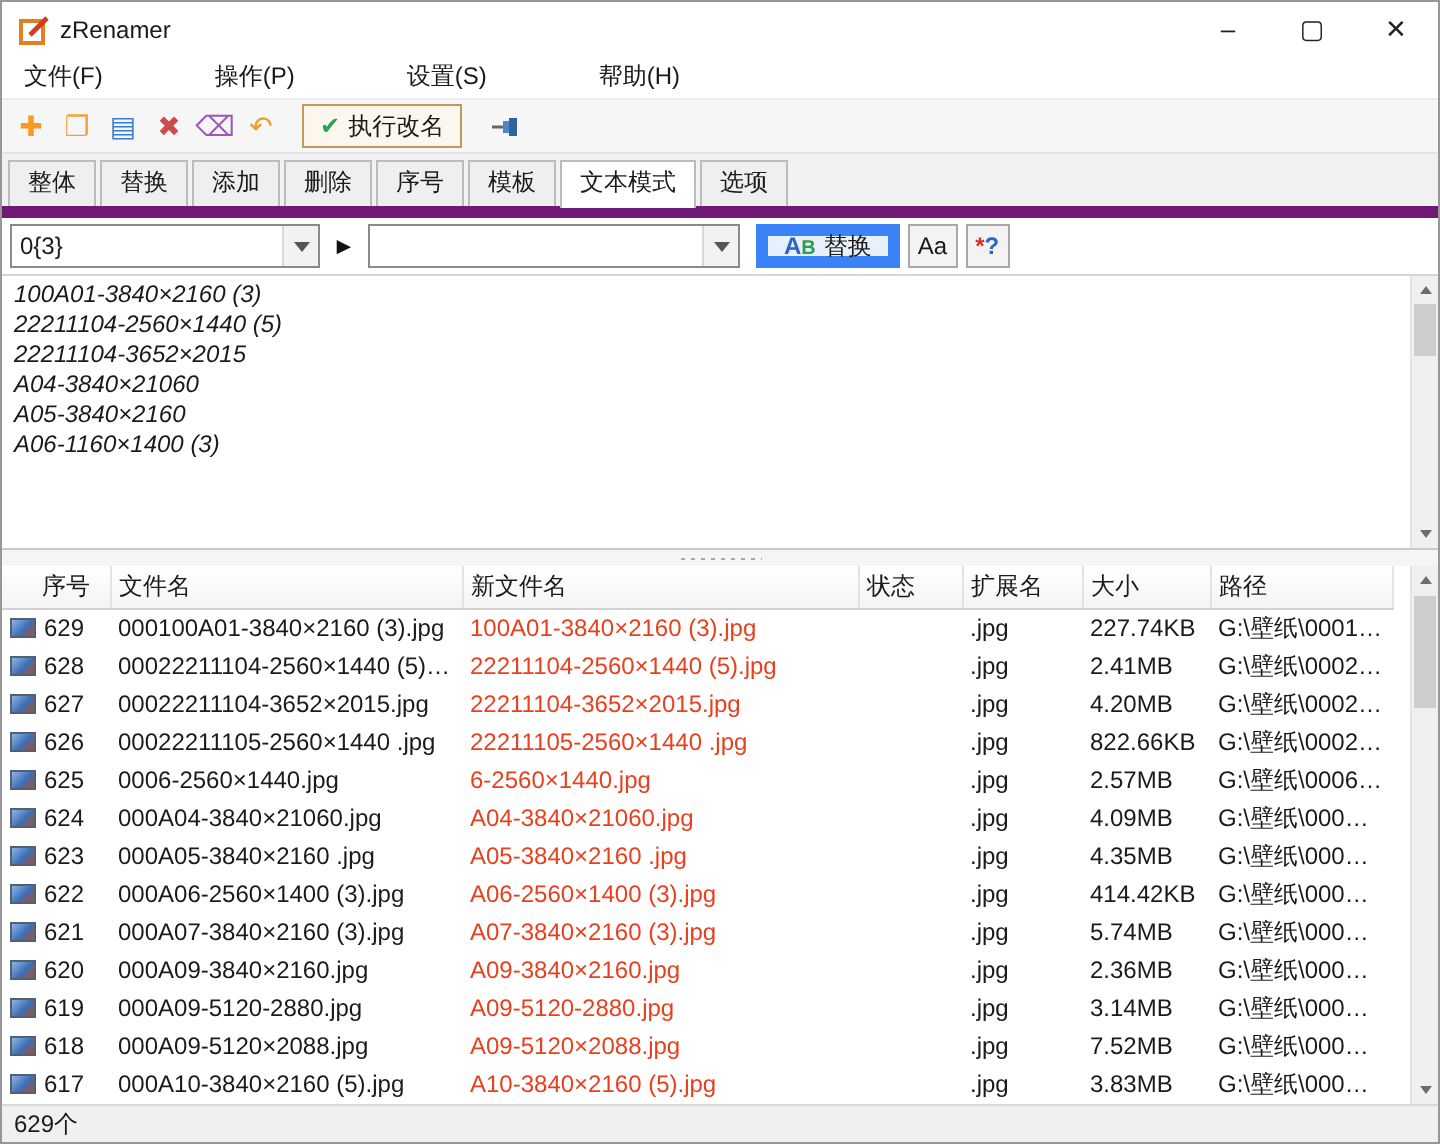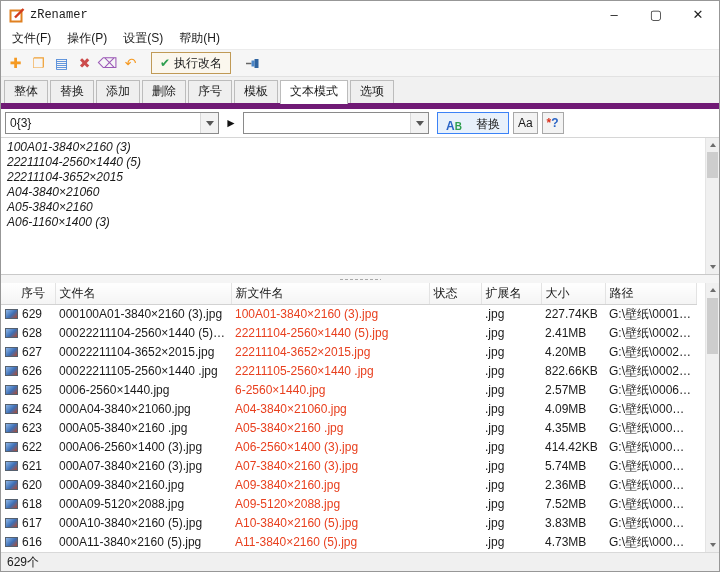--- a/index.html
+++ b/index.html
@@ -3,26 +3,26 @@
 <meta charset="utf-8">
 <style>
   html,body{margin:0;padding:0;background:#d8d8d8;}
   .window{width:720px;height:572px;background:#fff;border:1px solid #979797;box-sizing:border-box;
     display:flex;flex-direction:column;overflow:hidden;
     font-family:"Liberation Sans","DejaVu Sans",sans-serif;font-size:12px;color:#1a1a1a;}
 
   
   .titlebar{flex:0 0 27px;display:flex;align-items:center;background:#fff;}
   .app-icon{margin:0 5px 0 8px;display:flex;}
-  .title-text{font-size:12px;font-family:Liberation Mono, monospace;}
+  .title-text{font-size:12px;}
   .win-controls{margin-left:auto;display:flex;height:100%;}
   .win-btn{width:42px;display:flex;align-items:center;justify-content:center;font-size:13px;color:#222;}
 
   
-  .menubar{flex:0 0 21px;display:flex;align-items:center;padding-left:3px;background:#fff;}
+  .menubar{flex:0 0 21px;display:flex;align-items:center;padding-left:3px;background:#fff;gap:40px;}
   .menu-item{padding:2px 8px;}
 
   
   .toolbar{flex:0 0 26px;display:flex;align-items:center;background:#f6f6f6;
     border-top:1px solid #ececec;border-bottom:1px solid #e2e2e2;padding-left:4px;gap:2px;}
   .tool-icon{width:21px;text-align:center;font-size:14px;line-height:20px;}
   .exec-btn{display:inline-flex;align-items:center;gap:4px;margin-left:8px;height:20px;padding:0 8px;
     border:1px solid #c09a56;background:#fbf7ee;}
   .exec-icon{font-size:12px;font-weight:bold;}
   .pin-wrap{margin-left:12px;display:flex;align-items:center;}
@@ -33,25 +33,25 @@
   .tab{padding:2px 9px 3px;border:1px solid #bcbcbc;border-bottom:none;background:#efefef;
     margin-right:2px;white-space:nowrap;}
   .tab.active{background:#fff;margin-bottom:-1px;padding-bottom:4px;}
 
   
   .inputrow{flex:0 0 28px;display:flex;align-items:center;background:#fff;padding:0 4px;gap:4px;}
   .combo{height:22px;border:1px solid #8a8a8a;background:#fff;display:flex;align-items:stretch;box-sizing:border-box;}
   .combo .val{flex:1;display:flex;align-items:center;padding:0 4px;overflow:hidden;white-space:nowrap;}
   .combo .drop{width:17px;display:flex;align-items:center;justify-content:center;background:#f2f2f2;border-left:1px solid #d8d8d8;}
   .tri-down{width:0;height:0;border:4px solid transparent;border-top:5px solid #555;margin-top:4px;}
-  .combo-find{width:214px;}
+  .combo-find{width:155px;}
   .combo-replace{width:186px;}
   .transfer{width:16px;text-align:center;color:#111;}
-  .replace-btn{display:inline-flex;align-items:flex-end;gap:14px;height:22px;padding:0 8px;margin-left:4px;
-    border:1px solid #3b82f6;background:#e8f1fb;box-sizing:border-box;}
+  .replace-btn{display:inline-flex;align-items:center;gap:4px;height:22px;padding:0 8px;margin-left:4px;
+    border:6px solid #3b82f6;background:#e8f1fb;box-sizing:border-box;}
   .icon-ab .a{color:#2a64c5;font-weight:bold;}
   .icon-ab .b{color:#2e9e4f;font-weight:bold;font-size:10px;}
   .small-btn{height:22px;min-width:20px;display:inline-flex;align-items:center;justify-content:center;
     padding:0 4px;border:1px solid #a8a8a8;background:#f3f3f3;box-sizing:border-box;}
   .wild .star{color:#d8321e;font-weight:bold;}
   .wild .q{color:#2a64c5;font-weight:bold;}
 
   
   .preview{flex:0 0 136px;position:relative;background:#fff;border-top:1px solid #d6d6d6;border-bottom:1px solid #c9c9c9;overflow:hidden;}
   .preview .lines{padding:2px 6px 0;}
@@ -302,20 +302,29 @@
             <tr>
               <td><span class="file-icon"></span>620</td>
               <td>000A09-3840×2160.jpg</td>
               <td class="new">A09-3840×2160.jpg</td>
               <td></td>
               <td>.jpg</td>
               <td>2.36MB</td>
               <td>G:\壁纸\000A0...</td>
             </tr>
             <tr>
+              <td><span class="file-icon"></span>619</td>
+              <td>000A09-5120-2880.jpg</td>
+              <td class="new">A09-5120-2880.jpg</td>
+              <td></td>
+              <td>.jpg</td>
+              <td>3.14MB</td>
+              <td>G:\壁纸\000A0...</td>
+            </tr>
+            <tr>
               <td><span class="file-icon"></span>618</td>
               <td>000A09-5120×2088.jpg</td>
               <td class="new">A09-5120×2088.jpg</td>
               <td></td>
               <td>.jpg</td>
               <td>7.52MB</td>
               <td>G:\壁纸\000A0...</td>
             </tr>
             <tr>
               <td><span class="file-icon"></span>617</td>

